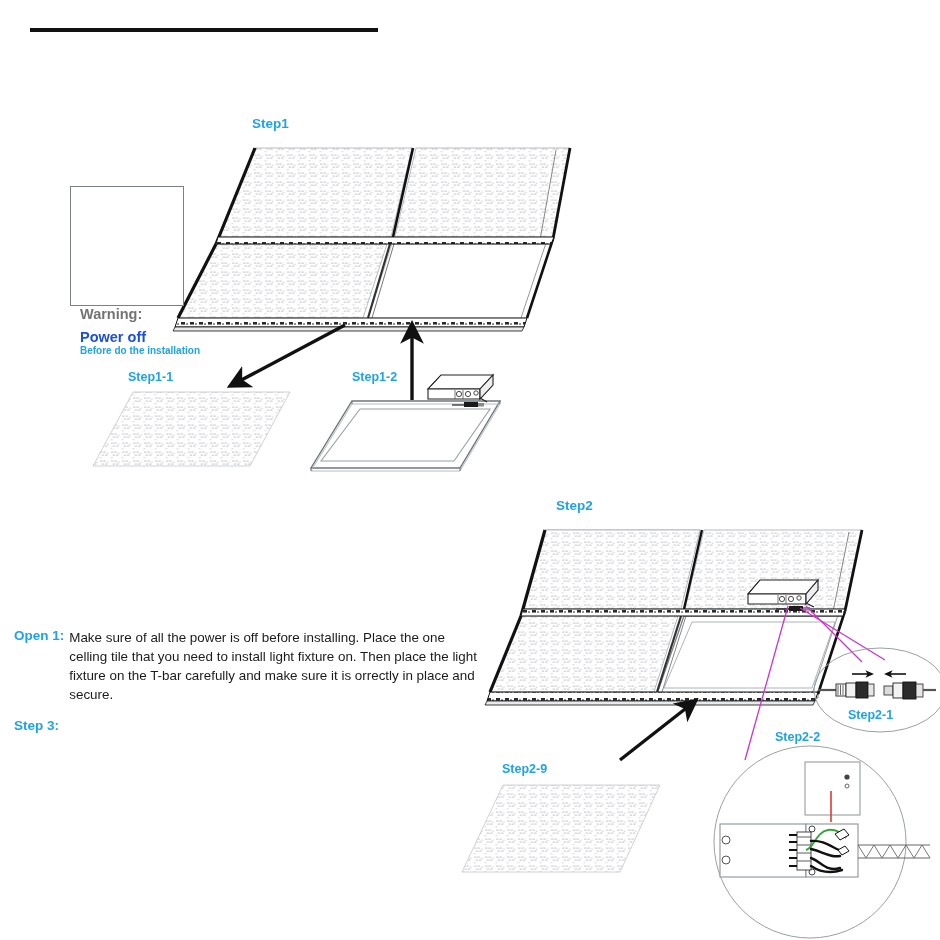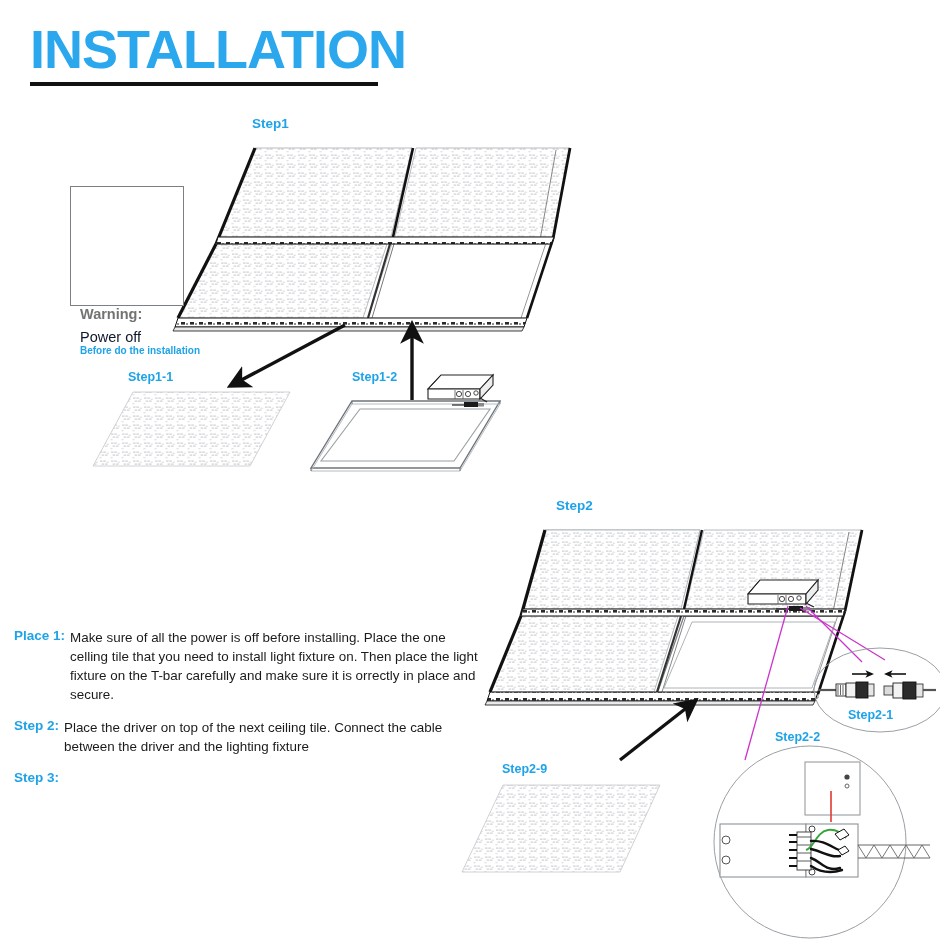--- a/index.html
+++ b/index.html
@@ -14,39 +14,38 @@
   #title-rule{width:348px;height:4px;background:#111;margin-top:6px;}
 
   
   .steplab{color:#1FA3E8;font-weight:bold;font-size:13.5px;white-space:nowrap;}
   .steplab.sm{font-size:12.5px;}
 
   
   #warning-box{left:70px;top:186px;width:112px;height:118px;border:1.5px solid #7b7f86;
                background:#fff;}
   #warn-title{left:80px;top:306px;color:#737373;font-size:14.5px;font-weight:bold;}
-  #warn-power{left:80px;top:329px;color:#0f172a;font-size:14.5px;font-weight:normal;}
+  #warn-power{left:80px;top:329px;color:#1d4ed8;font-size:14.5px;font-weight:bold;}
   #warn-sub{left:80px;top:345px;color:#1FA3E8;font-size:10px;font-weight:bold;}
 
   
   #instructions{left:14px;top:628px;width:470px;}
   .instr-row{display:flex;margin-bottom:14px;}
   .instr-key{color:#1FA3E8;font-weight:bold;font-size:13.5px;white-space:nowrap;
              margin-right:5px;flex:0 0 auto;padding-top:0px;}
   .instr-body{font-size:13.4px;line-height:1.42;color:#1b1b1b;}
 
   
   #art{left:0;top:0;width:940px;height:940px;}
   svg{display:block;}
 </style>
 </head>
 <body>
 
 <div class="abs" id="title-wrap">
-  <div id="page-title">INSTALLATION</div>
   <div id="title-rule"></div>
 </div>
 
 <svg class="abs" id="art" viewBox="0 0 940 940">
   <defs>
 
     <pattern id="perf" width="11" height="9" patternUnits="userSpaceOnUse">
       <rect width="11" height="9" fill="#ffffff"></rect>
       <rect x="1" y="1.4" width="2.6" height="1.5" fill="#d8dade"></rect>
       <rect x="4.3" y="1.4" width="2.6" height="1.5" fill="#d8dade"></rect>
@@ -323,23 +322,19 @@
   </foreignObject>
 </svg>
 
 <div class="abs" id="warning-box"></div>
 <div class="abs" id="warn-title">Warning:</div>
 <div class="abs" id="warn-power">Power off</div>
 <div class="abs" id="warn-sub">Before do the installation</div>
 
 <div class="abs" id="instructions">
   <div class="instr-row">
-    <span class="instr-key">Place 1:</span>
+    <span class="instr-key">Open 1:</span>
     <span class="instr-body">Make sure of all the power is off before installing. Place the one celling tile that you need to install light fixture on. Then place the light fixture on the T-bar carefully and make sure it is orrectly in place and secure.</span>
-  </div>
-  <div class="instr-row">
-    <span class="instr-key">Step 2:</span>
-    <span class="instr-body">Place the driver on top of the next ceiling tile. Connect the cable between the driver and the  lighting fixture</span>
   </div>
   <div class="instr-row">
     <span class="instr-key">Step 3:</span>
   </div>
 </div>
 
 </body></html>

